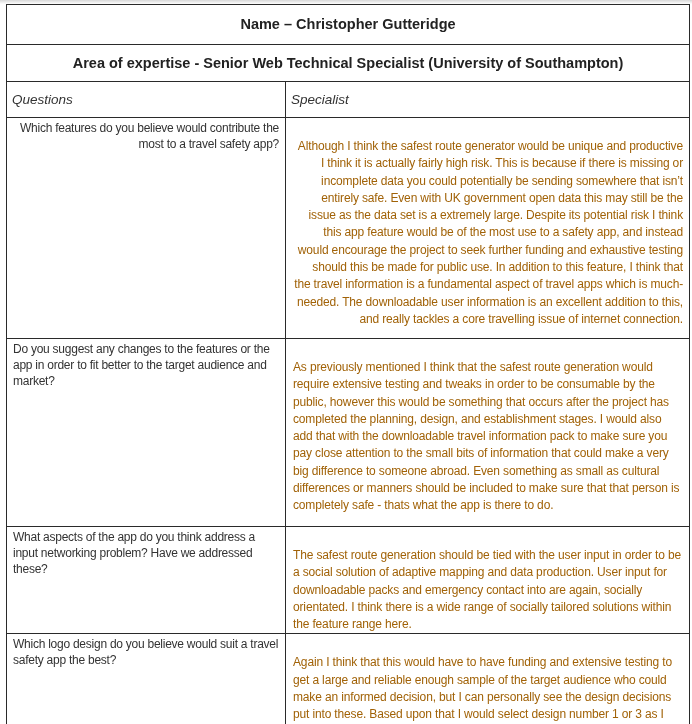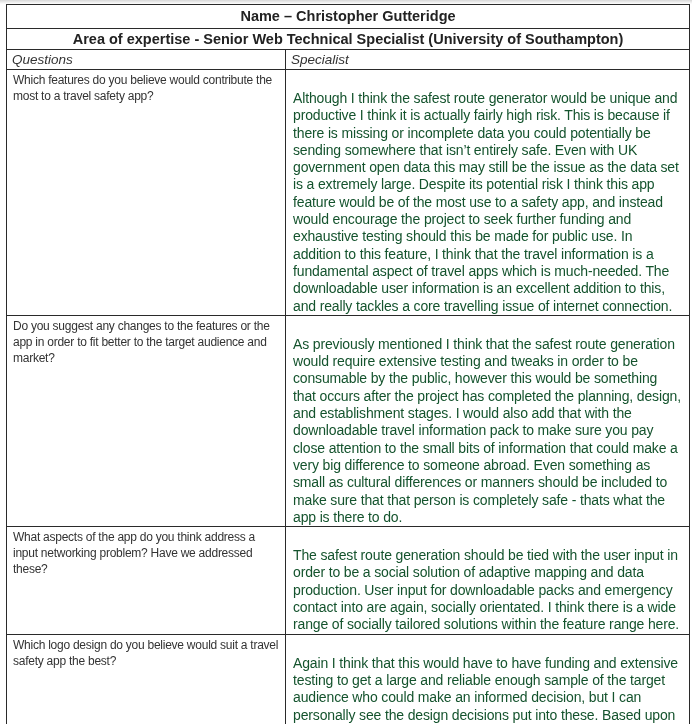--- a/index.html
+++ b/index.html
@@ -1,25 +1,25 @@
 <!DOCTYPE html>
 <html><head>
   <meta charset="utf-8">
   <style>
     html, body { margin: 0; padding: 0; background: #ffffff; }
     body { width: 692px; height: 724px; position: relative; overflow: hidden; font-family: "Liberation Sans", sans-serif; color: #222; }
     .topshade { position: absolute; left: 0; top: 0; width: 692px; height: 4px; background: linear-gradient(#d8d8d8, #ffffff); }
     table.doc { position: absolute; left: 6px; top: 4px; width: 683px; border-collapse: collapse; table-layout: fixed; }
-    table.doc td { border: 1.5px solid #2a2a2a; vertical-align: top; padding: 0; }
+    table.doc td { border: 1.5px solid #2a2a2a; vertical-align: top; padding: 8px; }
     .title-cell { height: 23px; text-align: center; font-weight: bold; font-size: 14.5px; line-height: 23px; }
     .sub-cell { height: 20px; text-align: center; font-weight: bold; font-size: 14.5px; line-height: 20px; border-radius: 10px; }
     .hdr-cell { height: 19px; font-style: italic; font-size: 13.5px; line-height: 19px; padding-left: 5px !important; color: #333; }
     .q-cell { font-size: 12px; line-height: 16px; padding: 2px 6px 0 6px !important; letter-spacing: -0.25px; color: #333; }
-    .r-cell { font-size: 14px; line-height: 17.3px; padding: 20px 6px 0 7px !important; letter-spacing: -0.15px; color: #14532d; }
-    .row1 { height: 221px; }
+    .r-cell { font-size: 12px; line-height: 17.3px; padding: 20px 6px 0 7px !important; letter-spacing: -0.15px; color: #a16207; }
+    .row1 { height: 221px; text-align: right; }
     .row2 { height: 188px; }
     .row3 { height: 106px; }
     .row4 { height: 130px; }
     col.c1 { width: 279px; }
     col.c2 { width: 404px; }
   </style>
 </head>
 <body>
 
 <div class="topshade"></div>

